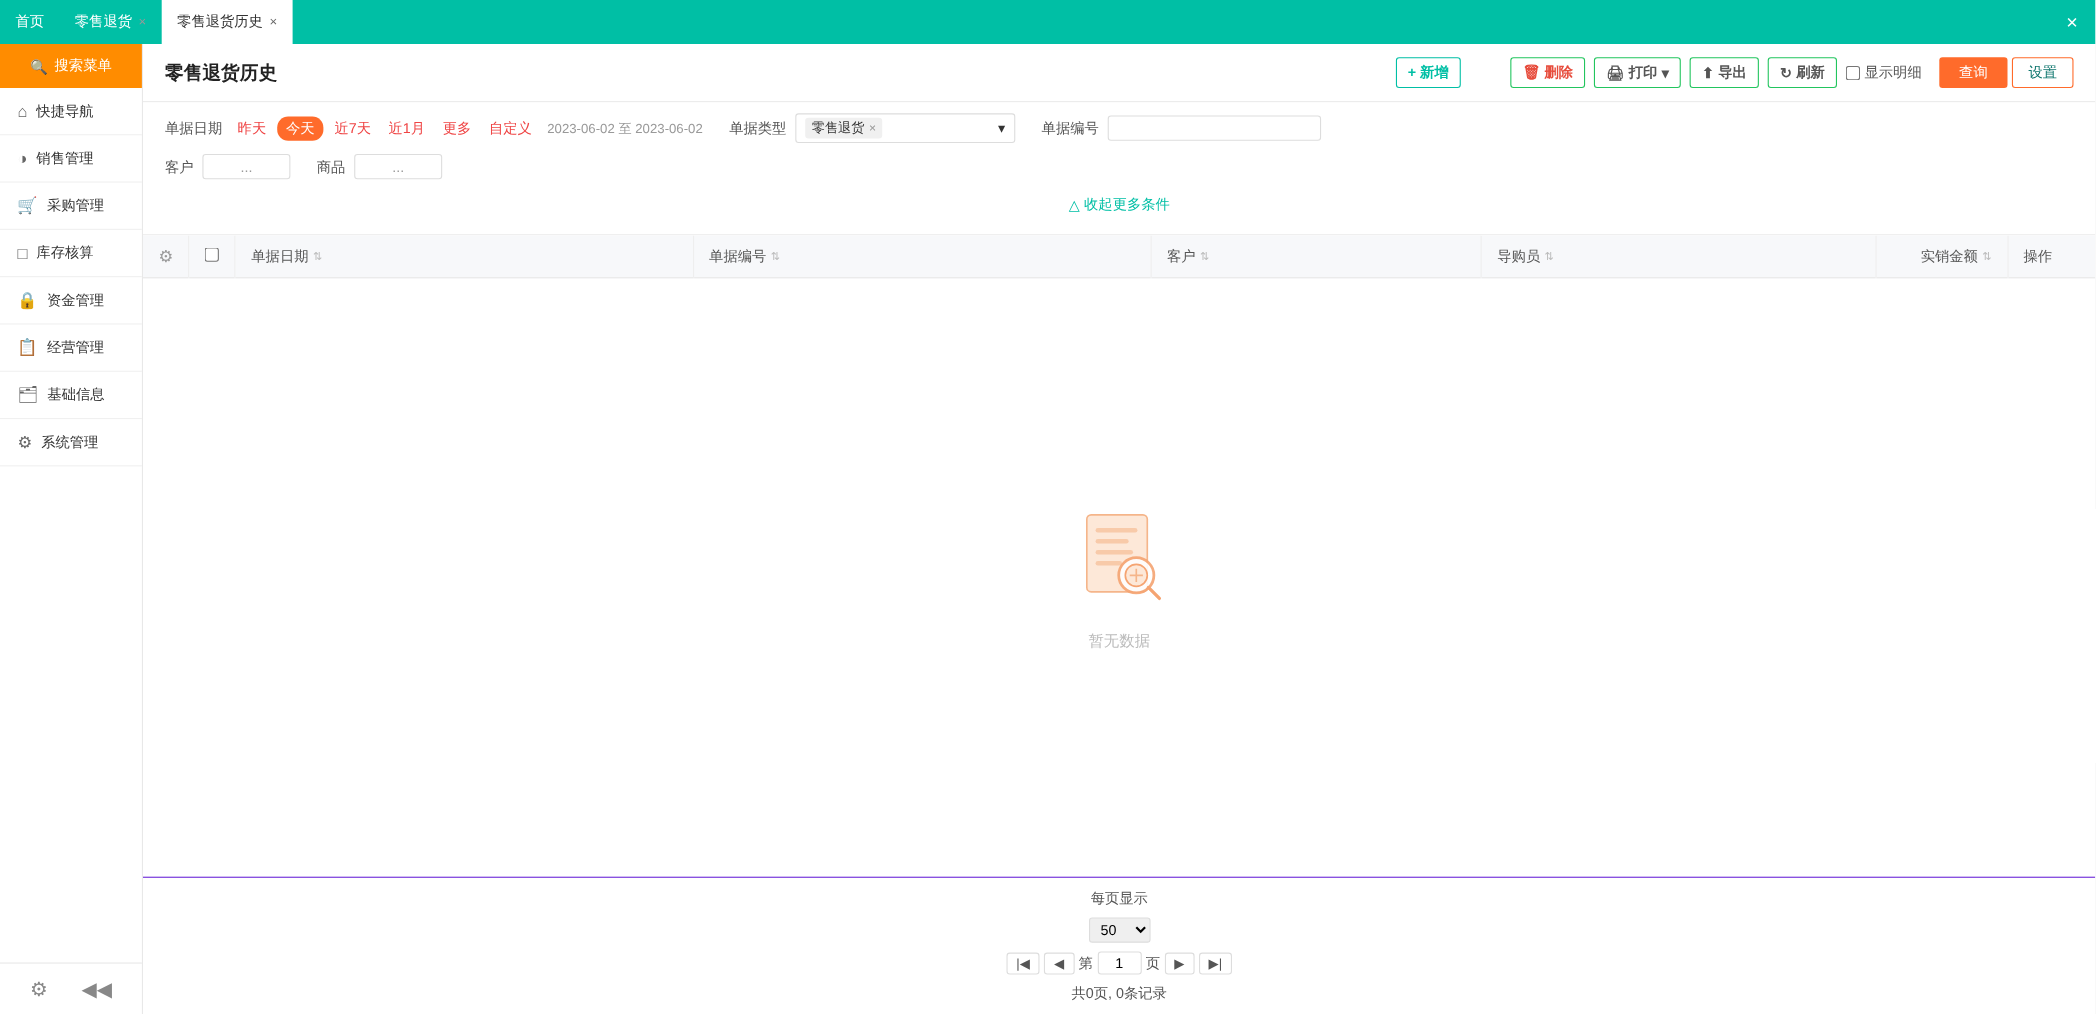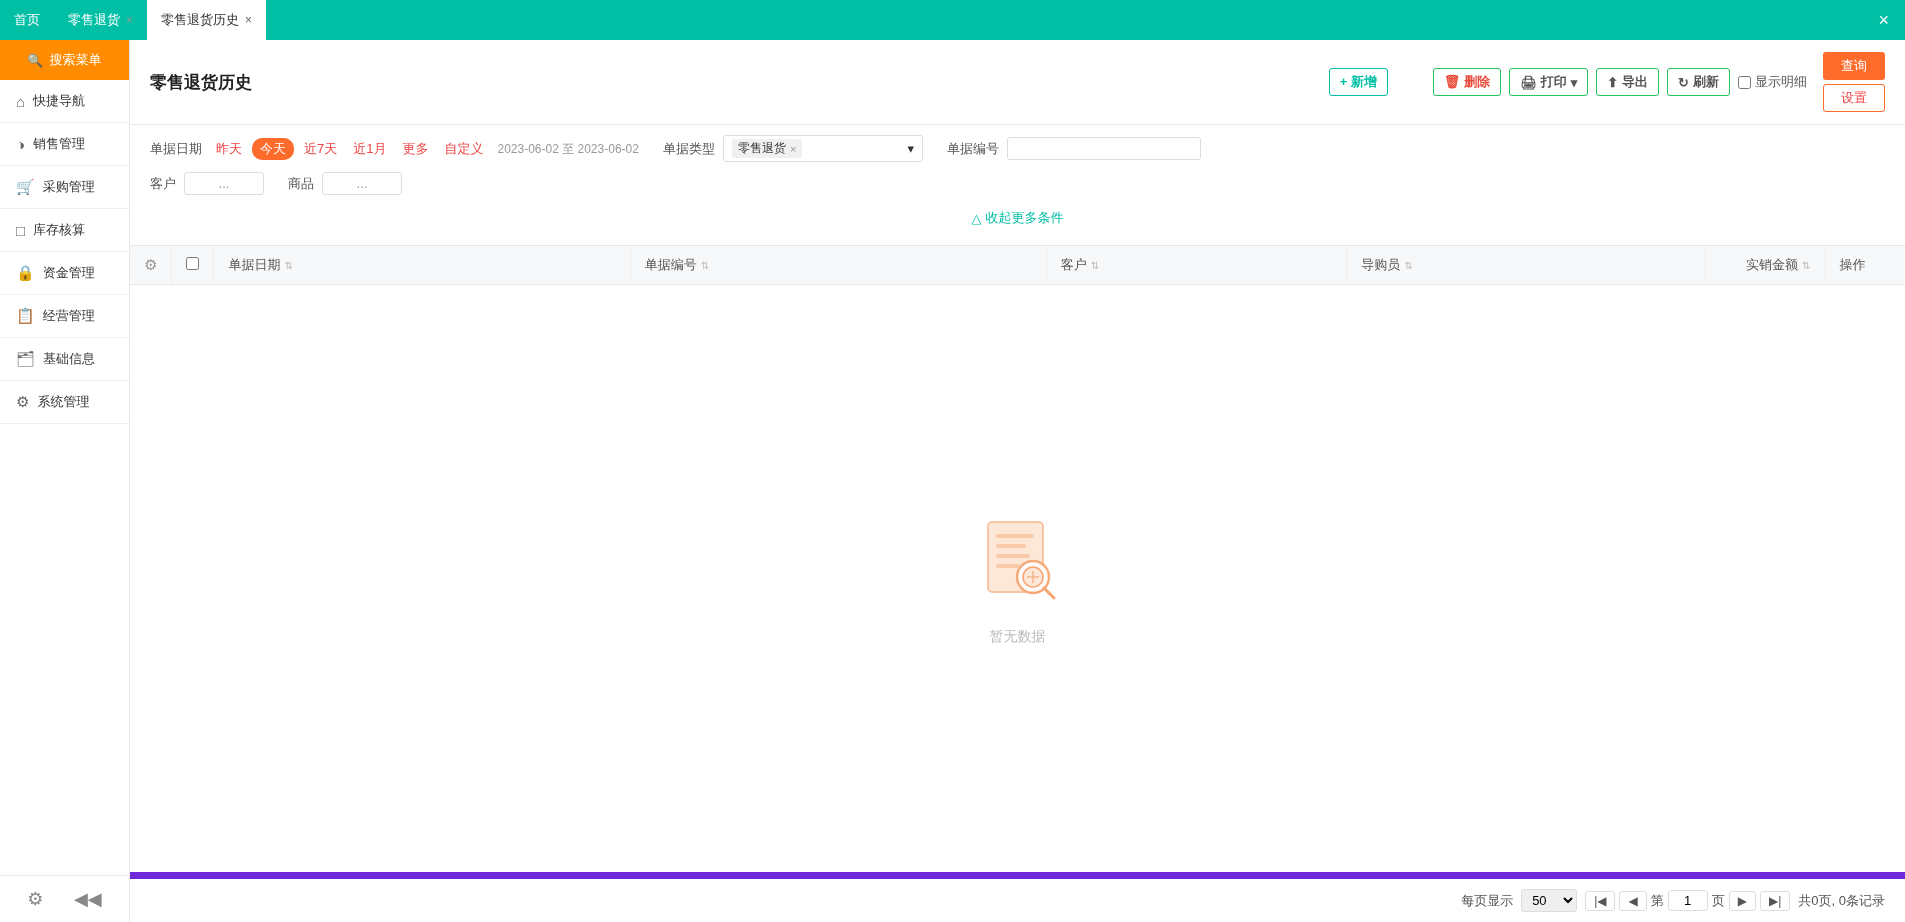--- a/index.html
+++ b/index.html
@@ -149,21 +149,21 @@
       background: #ff6b2b;
       color: #fff;
       border: none;
       padding: 5px 18px;
       border-radius: 3px;
       cursor: pointer;
       font-size: 13px;
     }
     .btn-settings {
       background: #fff;
-      color: #ef4444;
+      color: #0f766e;
       border: 1px solid #ff6b2b;
       padding: 4px 14px;
       border-radius: 3px;
       cursor: pointer;
       font-size: 13px;
     }
     .show-detail { display: flex; align-items: center; gap: 4px; font-size: 13px; color: #555; }
     .show-detail input { cursor: pointer; }
 
     
@@ -308,29 +308,30 @@
     .empty-icon {
       width: 100px;
       height: 100px;
       margin-bottom: 16px;
     }
     .empty-text { font-size: 14px; color: #bbb; font-family: Liberation Serif, serif; }
 
     
     .pagination {
       background: #fff;
-      border-top: 7px solid #6d28d9;
+      border-top: 1px solid #6d28d9;
       padding: 10px 20px;
       display: flex;
       align-items: center;
       justify-content: flex-end;
       gap: 8px;
       font-size: 13px;
       color: #555;
       flex-shrink: 0;
+      flex-direction: column;
     }
     .page-size-select {
       border: 1px solid #ddd;
       border-radius: 3px;
       padding: 2px 6px;
       font-size: 13px;
       cursor: pointer;
     }
     .page-nav {
       display: flex;
@@ -439,21 +440,21 @@
             <span>导出</span>
           </button>
           <button class="toolbar-btn">
             <span>↻</span>
             <span>刷新</span>
           </button>
           <label class="show-detail">
             <input type="checkbox" style="">
             <span>显示明细</span>
           </label>
-          <div style="display:flex; flex-direction:column; gap:4px; margin-left: 8px;">
+          <div style="display:flex; flex-direction:row; gap:4px; margin-left: 8px;">
             <button class="btn-query">查询</button>
             <button class="btn-settings">设置</button>
           </div>
         </div>
       </div>
     </div>
 
     <div class="filter-area">
       <div class="filter-row">
 

